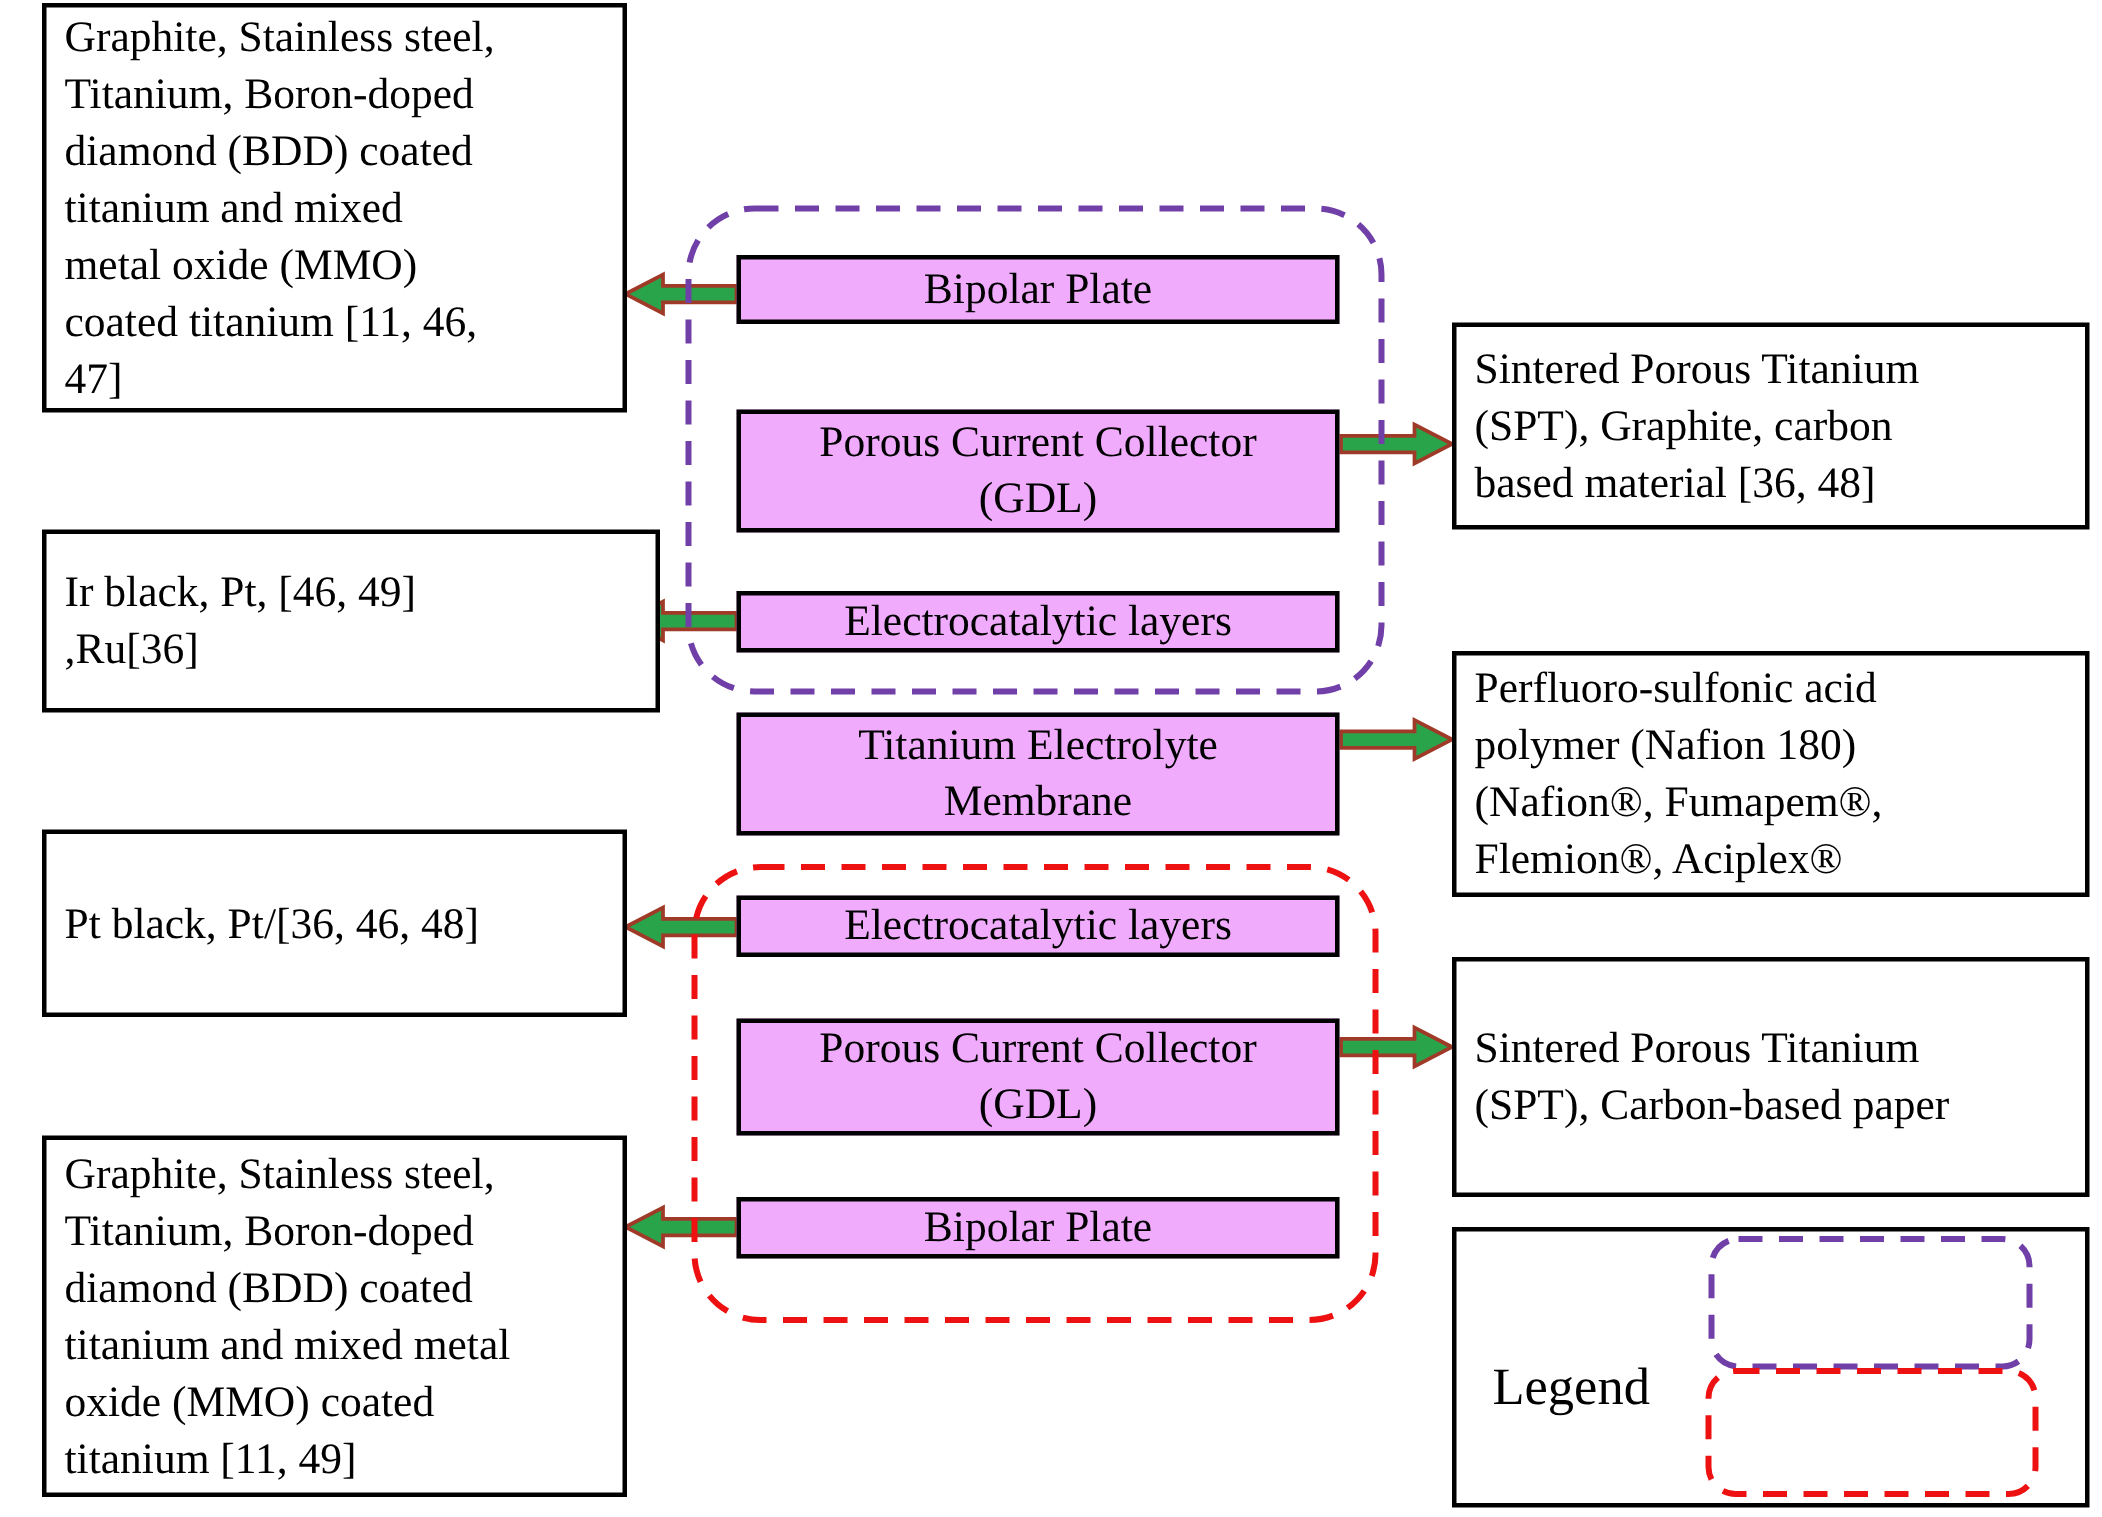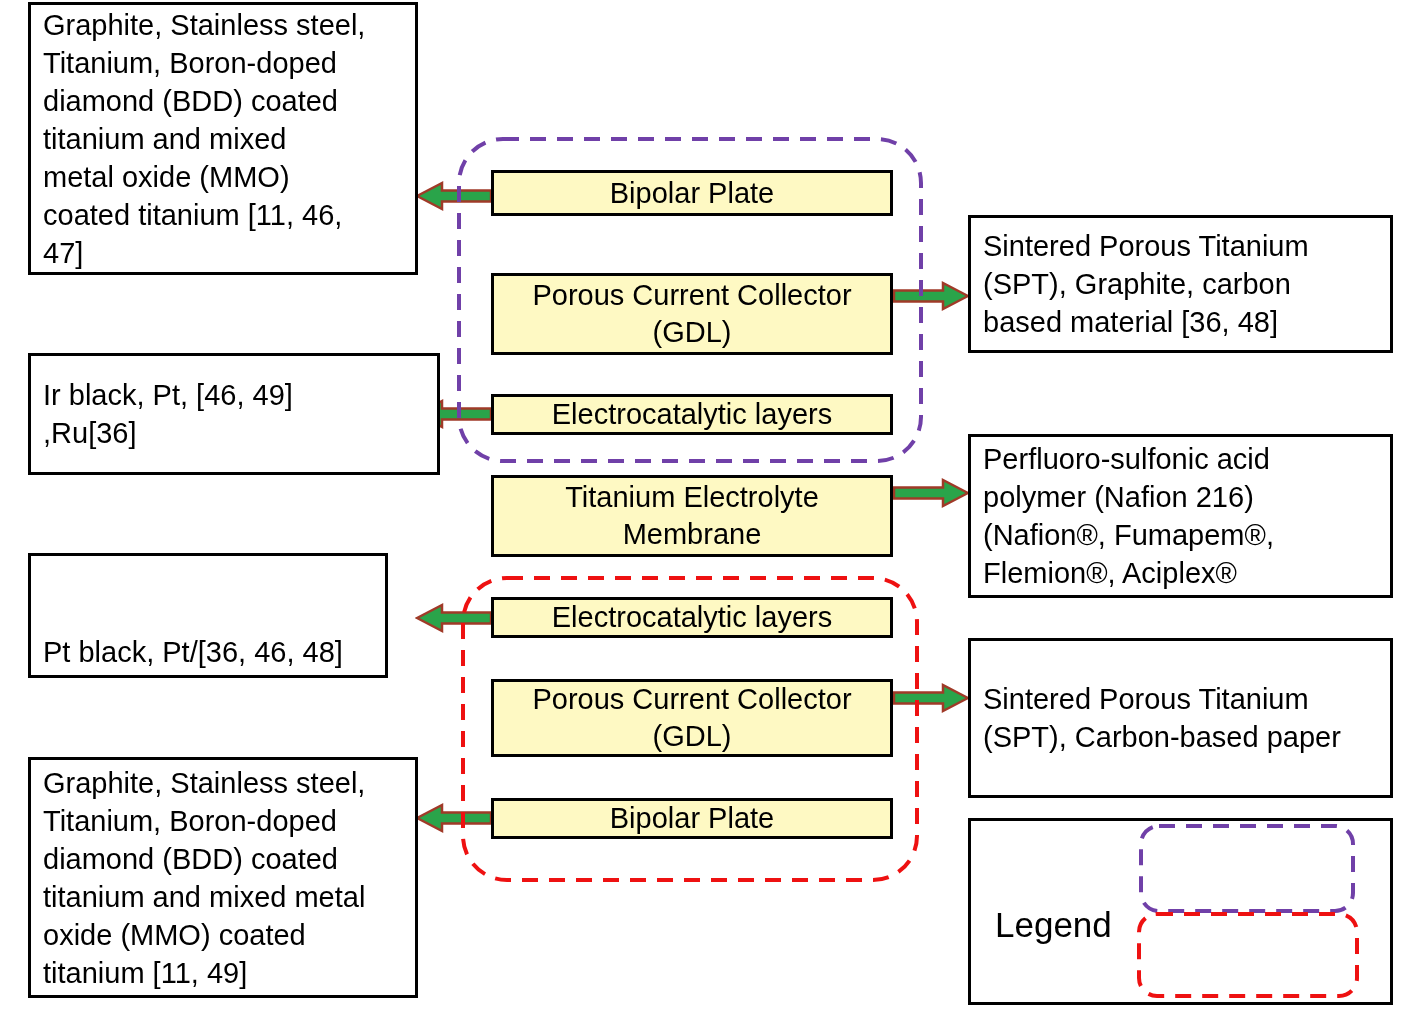--- a/index.html
+++ b/index.html
@@ -1,21 +1,21 @@
 <!DOCTYPE html>
 <html><head>
 <meta charset="utf-8">
 <style>
   html, body { margin: 0; padding: 0; background: #ffffff; }
   #canvas {
     position: relative;
     width: 1401px;
     height: 1011px;
     background: #ffffff;
-    font-family: Liberation Sans, sans-serif;
+    font-family: Liberation Serif, serif;
     color: #000000;
     overflow: hidden;
     --anode-outline: #7040A8;
     --cathode-outline: #EE1111;
     --arrow-fill: #2AA44A;
     --arrow-outline: #A03A28;
     --box-border: #000000;
   }
   .mat-box {
     position: absolute;
@@ -27,21 +27,21 @@
     padding: 4px 12px;
     font-size: 29px;
     line-height: 38px;
     white-space: pre-line;
     z-index: 2;
   }
   .comp-box {
     position: absolute;
     box-sizing: border-box;
     border: 3px solid var(--box-border);
-    background: #fef9c3;
+    background: #f0abfc;
     display: flex;
     align-items: center;
     justify-content: center;
     text-align: center;
     padding: 0 18px;
     font-size: 29px;
     line-height: 37px;
     white-space: pre-line;
     z-index: 2;
   }
@@ -96,42 +96,42 @@
 metal oxide (MMO)
 coated titanium [11, 46,
 47]</span>
   </div>
 
   <div class="mat-box" style="left:28px; top:353px; width:412px; height:122px;">
     <span>Ir black, Pt, [46, 49]
 ,Ru[36]</span>
   </div>
 
-  <div class="mat-box" style="left:28px; top:553px; width:360px; height:125px;align-items:flex-end;">
+  <div class="mat-box" style="left:28px; top:553px; width:390px; height:125px;">
     <span>Pt black, Pt/[36, 46, 48]</span>
   </div>
 
   <div class="mat-box" style="left:28px; top:757px; width:390px; height:241px;">
     <span>Graphite, Stainless steel,
 Titanium, Boron-doped
 diamond (BDD) coated
 titanium and mixed metal
 oxide (MMO) coated
 titanium [11, 49]</span>
   </div>
 
   <div class="mat-box" style="left:968px; top:215px; width:425px; height:138px;">
     <span>Sintered Porous Titanium
 (SPT), Graphite, carbon
 based material [36, 48]</span>
   </div>
 
   <div class="mat-box" style="left:968px; top:434px; width:425px; height:164px;">
     <span>Perfluoro-sulfonic acid
-polymer (Nafion 216)
+polymer (Nafion 180)
 (Nafion®, Fumapem®,
 Flemion®, Aciplex®</span>
   </div>
 
   <div class="mat-box" style="left:968px; top:638px; width:425px; height:160px;">
     <span>Sintered Porous Titanium
 (SPT), Carbon-based paper</span>
   </div>
 
   <div class="comp-box" style="left:491px; top:170px; width:402px; height:46px;">

